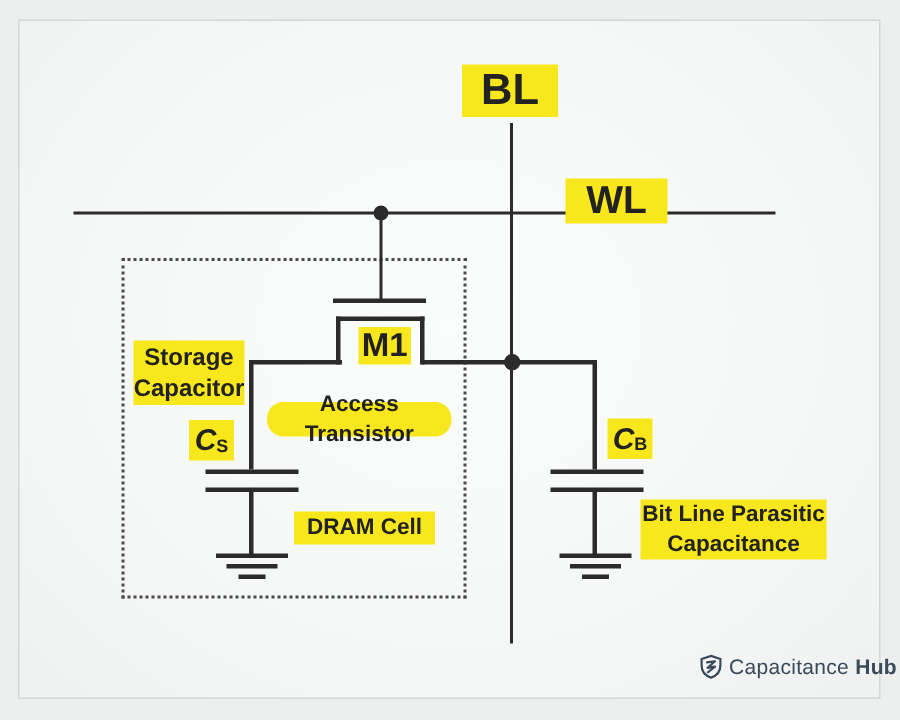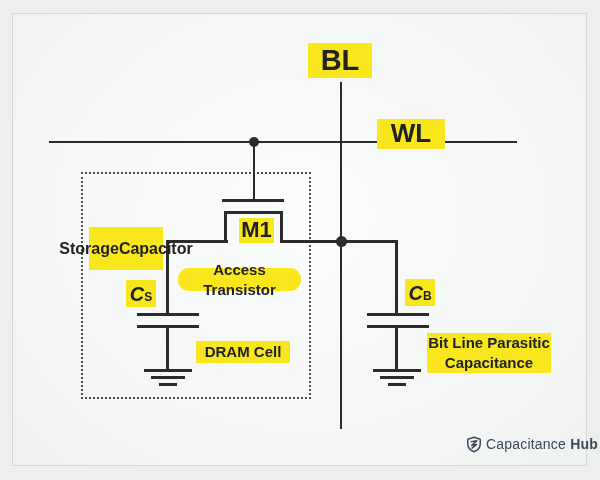--- a/index.html
+++ b/index.html
@@ -31,21 +31,21 @@
     border:2px dotted var(--dotted);box-sizing:border-box;
   }
   .hl{
     position:absolute;background:var(--highlight);color:var(--text);
     display:flex;align-items:center;justify-content:center;text-align:center;
     font-weight:600;line-height:1.3;box-sizing:border-box;
   }
   .hl-bl{left:308px;top:43px;width:64px;height:35px;font-size:29px;font-weight:700;text-align:right;}
   .hl-wl{left:377px;top:101px;width:68px;height:30px;font-size:26px;font-weight:700;margin-top:18px;}
   .hl-m1{left:239px;top:218px;width:35px;height:25px;font-size:22px;}
-  .hl-storage{left:89px;top:227px;width:74px;height:43px;font-size:16px;line-height:21px;flex-direction:row;}
+  .hl-storage{left:89px;top:227px;width:74px;height:43px;font-size:16px;line-height:21px;flex-direction:column;}
   .hl-access{left:178px;top:268px;width:123px;height:23px;font-size:15px;border-radius:11px;}
   .hl-dram{left:196px;top:341px;width:94px;height:22px;font-size:15px;}
   .hl-cs{left:126px;top:280px;width:30px;height:27px;font-size:20px;}
   .hl-cb{left:405px;top:279px;width:30px;height:27px;font-size:20px;}
   .hl-blp{left:427px;top:333px;width:124px;height:40px;font-size:15px;line-height:20px;flex-direction:column;}
   .cap-letter{font-style:italic;font-weight:600;}
   .cap-sub{font-size:12px;font-weight:600;align-self:flex-end;margin-bottom:1px;}
   .hl-cs,.hl-cb{display:flex;align-items:center;justify-content:center;}
   .logo{
     position:absolute;left:466px;top:435px;height:18px;

